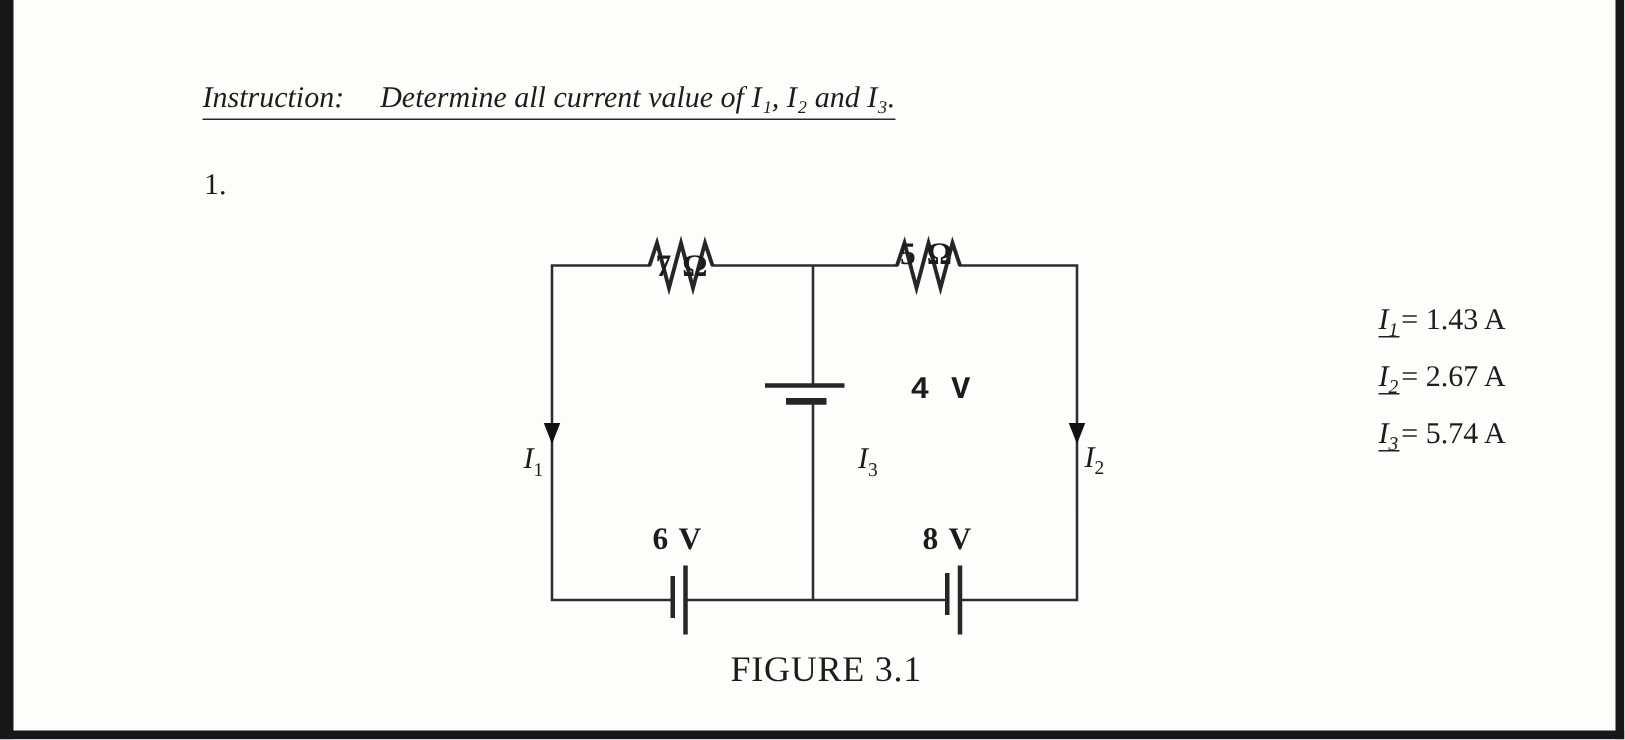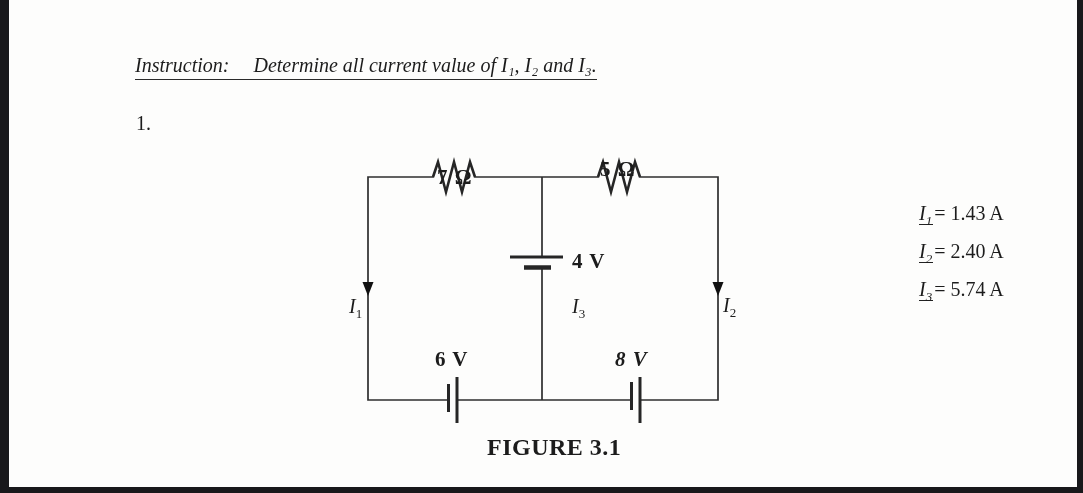--- a/index.html
+++ b/index.html
@@ -25,21 +25,21 @@
   .circuit-svg{position:absolute; left:0; top:0;}
   .wire{stroke:#2e2e2e; stroke-width:1.7; fill:none; stroke-linecap:square;}
   .zigzag{stroke:#262626; stroke-width:2.6; fill:none; stroke-linejoin:miter;}
   .plate{stroke:#262626; fill:none;}
   .arrow{fill:#111;}
 
   .clabel{position:absolute; white-space:nowrap;}
   .comp-label{font-weight:bold; font-size:21px; letter-spacing:1px;}
   .cur-label{font-size:20px; font-style:italic;}
   .cur-label sub{font-size:13px; font-style:normal; line-height:0;}
-  .caption{position:absolute; left:487px; top:434px; font-size:24px; letter-spacing:0.5px;font-weight:bold;}
+  .caption{position:absolute; left:487px; top:434px; font-size:24px; letter-spacing:0.5px;}
 
   .answers{
     position:absolute; left:905px; top:202px;
     display:flex; flex-direction:column; gap:15px;
     font-size:20px;
   }
   .ans-row{white-space:nowrap;margin-left:14px;}
   .ans-label{
     font-style:italic; border-bottom:1.6px solid #222; padding:0 1px 0 0;
   }
@@ -85,36 +85,36 @@
   </svg>
 
   <div class="instruction">
     <span class="inst-label">Instruction:</span><span class="inst-text">Determine all current value of I₁, I₂ and I₃.</span>
   </div>
 
   <div class="problem-number">1.</div>
 
   <div class="clabel comp-label" style="left:437px; top:133px;margin-top:32px;">7 Ω</div>
   <div class="clabel comp-label" style="left:600px; top:133px;margin-top:24px;">5 Ω</div>
-  <div class="clabel comp-label" style="left:572px; top:249px;">4 V</div>
+  <div class="clabel comp-label" style="left:607px; top:249px;font-family:Liberation Mono, monospace;">4 V</div>
   <div class="clabel comp-label" style="left:435px; top:347px;">6 V</div>
-  <div class="clabel comp-label" style="left:615px; top:347px;font-style:italic;">8 V</div>
+  <div class="clabel comp-label" style="left:615px; top:347px;">8 V</div>
 
   <div class="clabel cur-label" style="left:349px; top:295px;"><span>I</span><sub>1</sub></div>
   <div class="clabel cur-label" style="left:572px; top:295px;font-family:Liberation Serif, serif;"><span>I</span><sub>3</sub></div>
   <div class="clabel cur-label" style="left:723px; top:294px;font-family:Liberation Serif, serif;"><span>I</span><sub>2</sub></div>
 
   <div class="caption">FIGURE 3.1</div>
 
   <div class="answers">
     <div class="ans-row">
       <span class="ans-label"><span>I</span><sub>1</sub></span><span class="ans-value">= 1.43 A</span>
     </div>
     <div class="ans-row">
-      <span class="ans-label"><span>I</span><sub>2</sub></span><span class="ans-value">= 2.40 A</span>
+      <span class="ans-label"><span>I</span><sub>2</sub></span><span class="ans-value">= 2.67 A</span>
     </div>
     <div class="ans-row">
       <span class="ans-label"><span>I</span><sub>3</sub></span><span class="ans-value">= 5.74 A</span>
     </div>
   </div>
 
   <div class="edge edge-left"></div>
   <div class="edge edge-right"></div>
   <div class="edge edge-bottom"></div>
 

